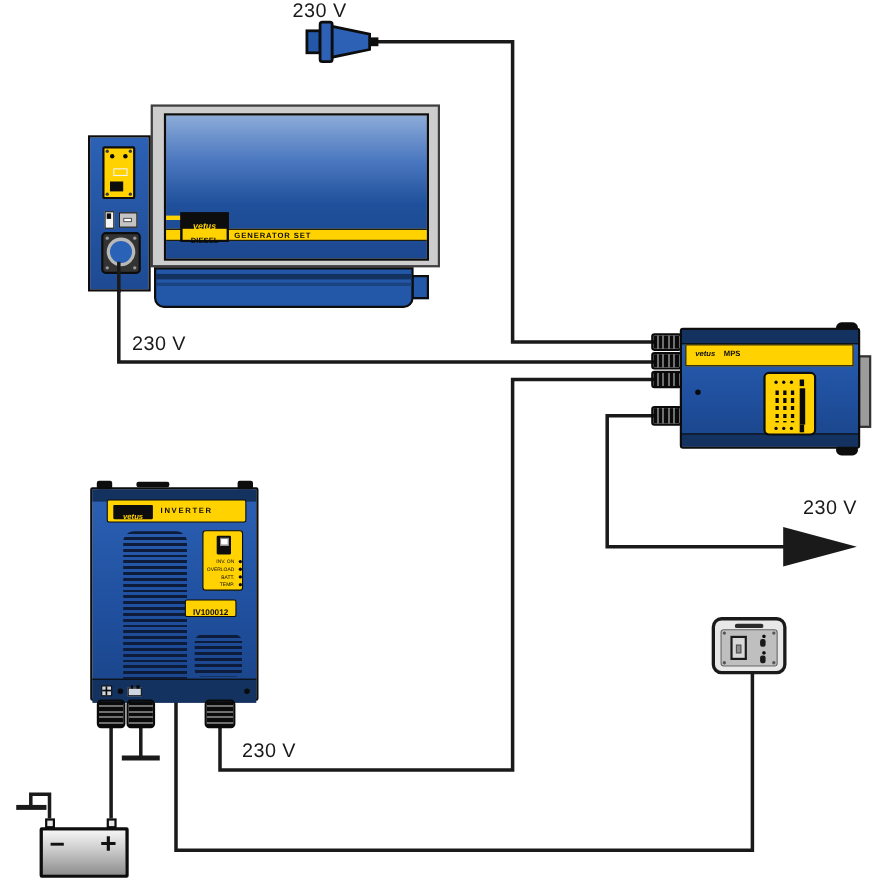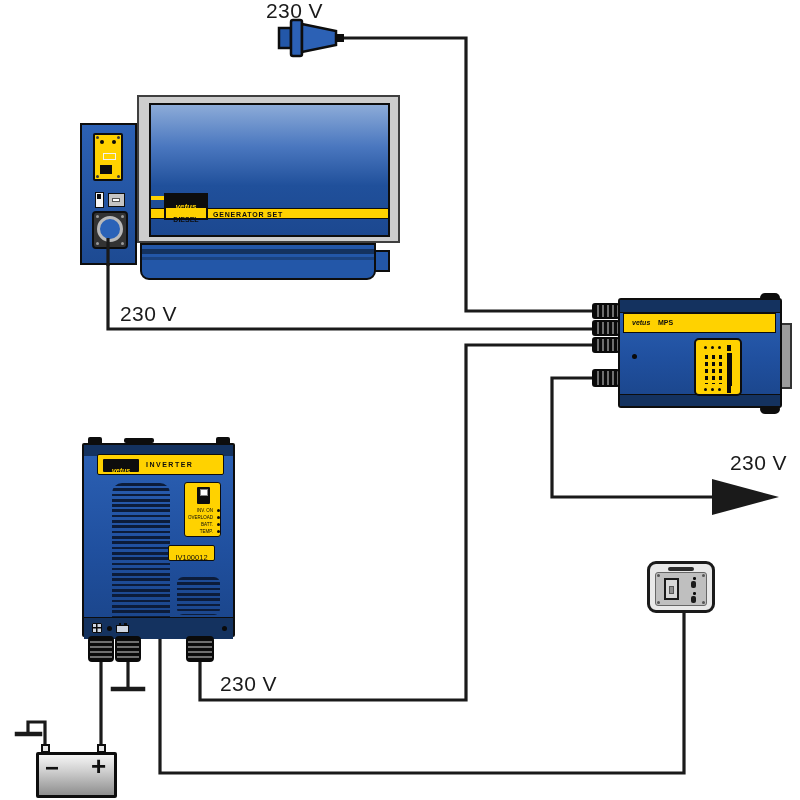--- a/index.html
+++ b/index.html
@@ -1,20 +1,20 @@
 <!DOCTYPE html>
 <html><head>
 <meta charset="utf-8">
 <style>
   *{box-sizing:border-box;margin:0;padding:0}
   body{margin:0;background:#fff}
   .canvas{position:relative;width:800px;height:800px;background:#ffffff;
           font-family:"Liberation Sans",sans-serif;overflow:hidden}
   .abs{position:absolute}
-  .vlabel{position:absolute;font-size:21px;color:#1a1a1a;letter-spacing:.4px;z-index:4;white-space:nowrap}
+  .vlabel{position:absolute;font-size:18px;color:#1a1a1a;letter-spacing:.4px;z-index:4;white-space:nowrap}
   .layer1{position:absolute;left:0;top:0;z-index:1}
   .layer3{position:absolute;left:0;top:0;z-index:3;pointer-events:none}
   .grp{position:absolute;z-index:2}
   .blue{background:linear-gradient(180deg,#2c61b5 0%,#20509f 55%,#1a4488 100%)}
   .dev{border:2.5px solid #0d0d0d}
   .navy{background:#14325f}
   .yellow{background:#ffd200}
   .gland-h{position:absolute;background:repeating-linear-gradient(90deg,#0a0a0a 0 3px,#6f6f6f 3px 5px);
            border:2px solid #0a0a0a;border-radius:3px}
   .gland-v{position:absolute;background:repeating-linear-gradient(180deg,#0a0a0a 0 3px,#6f6f6f 3px 5px);
@@ -181,21 +181,21 @@
         <div class="ledrow" style="top:39px">
           <span>BATT.</span>
             <i></i>
         </div>
         <div class="ledrow" style="top:46px">
           <span>TEMP.</span>
             <i></i>
         </div>
       </div>
       <div class="abs yellow" style="left:84px;top:100px;width:47px;height:16px;border:1.5px solid #0d0d0d;border-radius:2px;text-align:center">
-        <span style="font-size:7.5px;line-height:13px;font-weight:400;color:#0d0d0d">IV100012</span>
+        <span style="font-size:7.5px;line-height:13px;font-weight:700;color:#0d0d0d">IV100012</span>
       </div>
       <div class="vents" style="left:93px;top:132px;width:43px;height:38px;border-radius:6px"></div>
       <div class="abs navy" style="left:0;top:172px;width:100%;height:22px;border-top:1.5px solid #0d0d0d">
         <div class="abs" style="left:8px;top:5px;width:10px;height:10px;border:1.5px solid #0a0a0a;border-radius:1px;
              background:linear-gradient(#0a0a0a,#0a0a0a) 50% 0/1.5px 100% no-repeat,
                         linear-gradient(#0a0a0a,#0a0a0a) 0 50%/100% 1.5px no-repeat,#cfd6e2"></div>
         <div class="dot" style="left:23px;top:8px;width:5px;height:5px"></div>
         <div class="abs" style="left:32px;top:7px;width:13px;height:8px;border:1.5px solid #0a0a0a;background:#cfd6e2">
           <div class="abs" style="left:1.5px;top:-3px;width:2.5px;height:2.5px;background:#0a0a0a"></div>
           <div class="abs" style="right:1.5px;top:-3px;width:2.5px;height:2.5px;background:#0a0a0a"></div>

